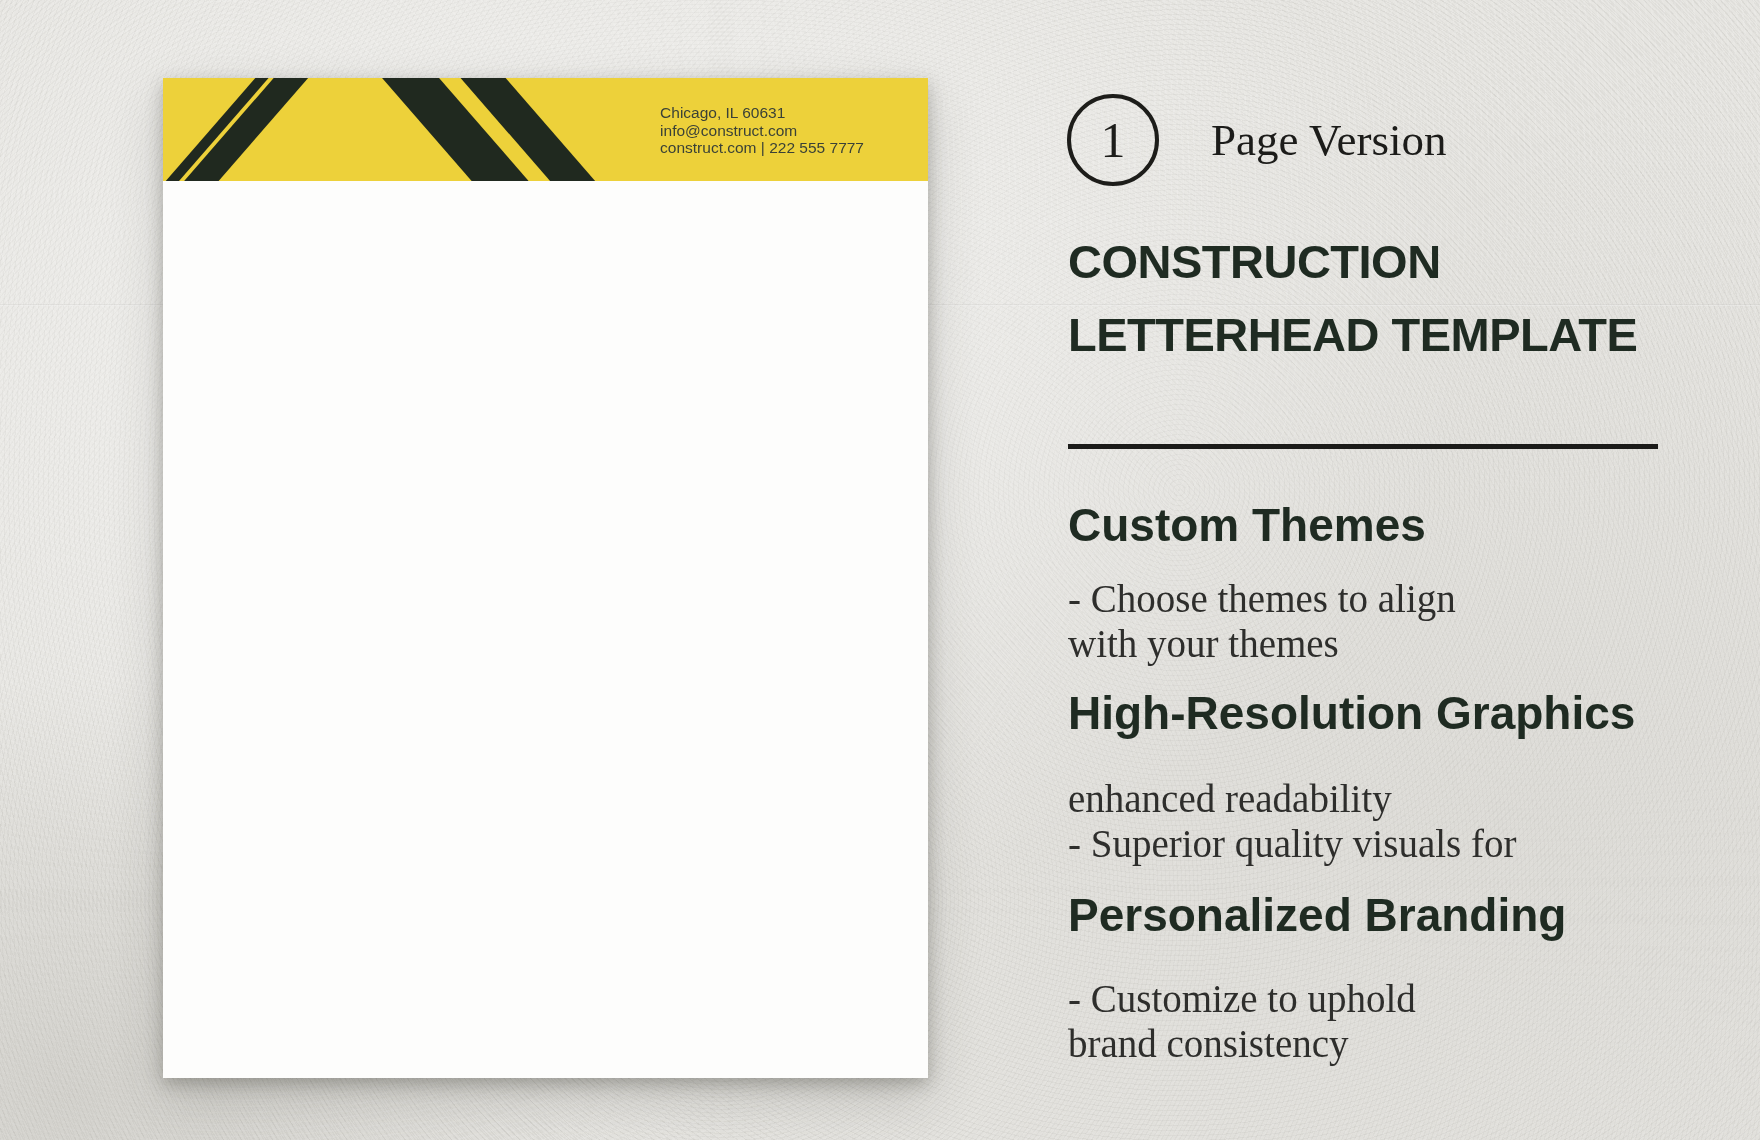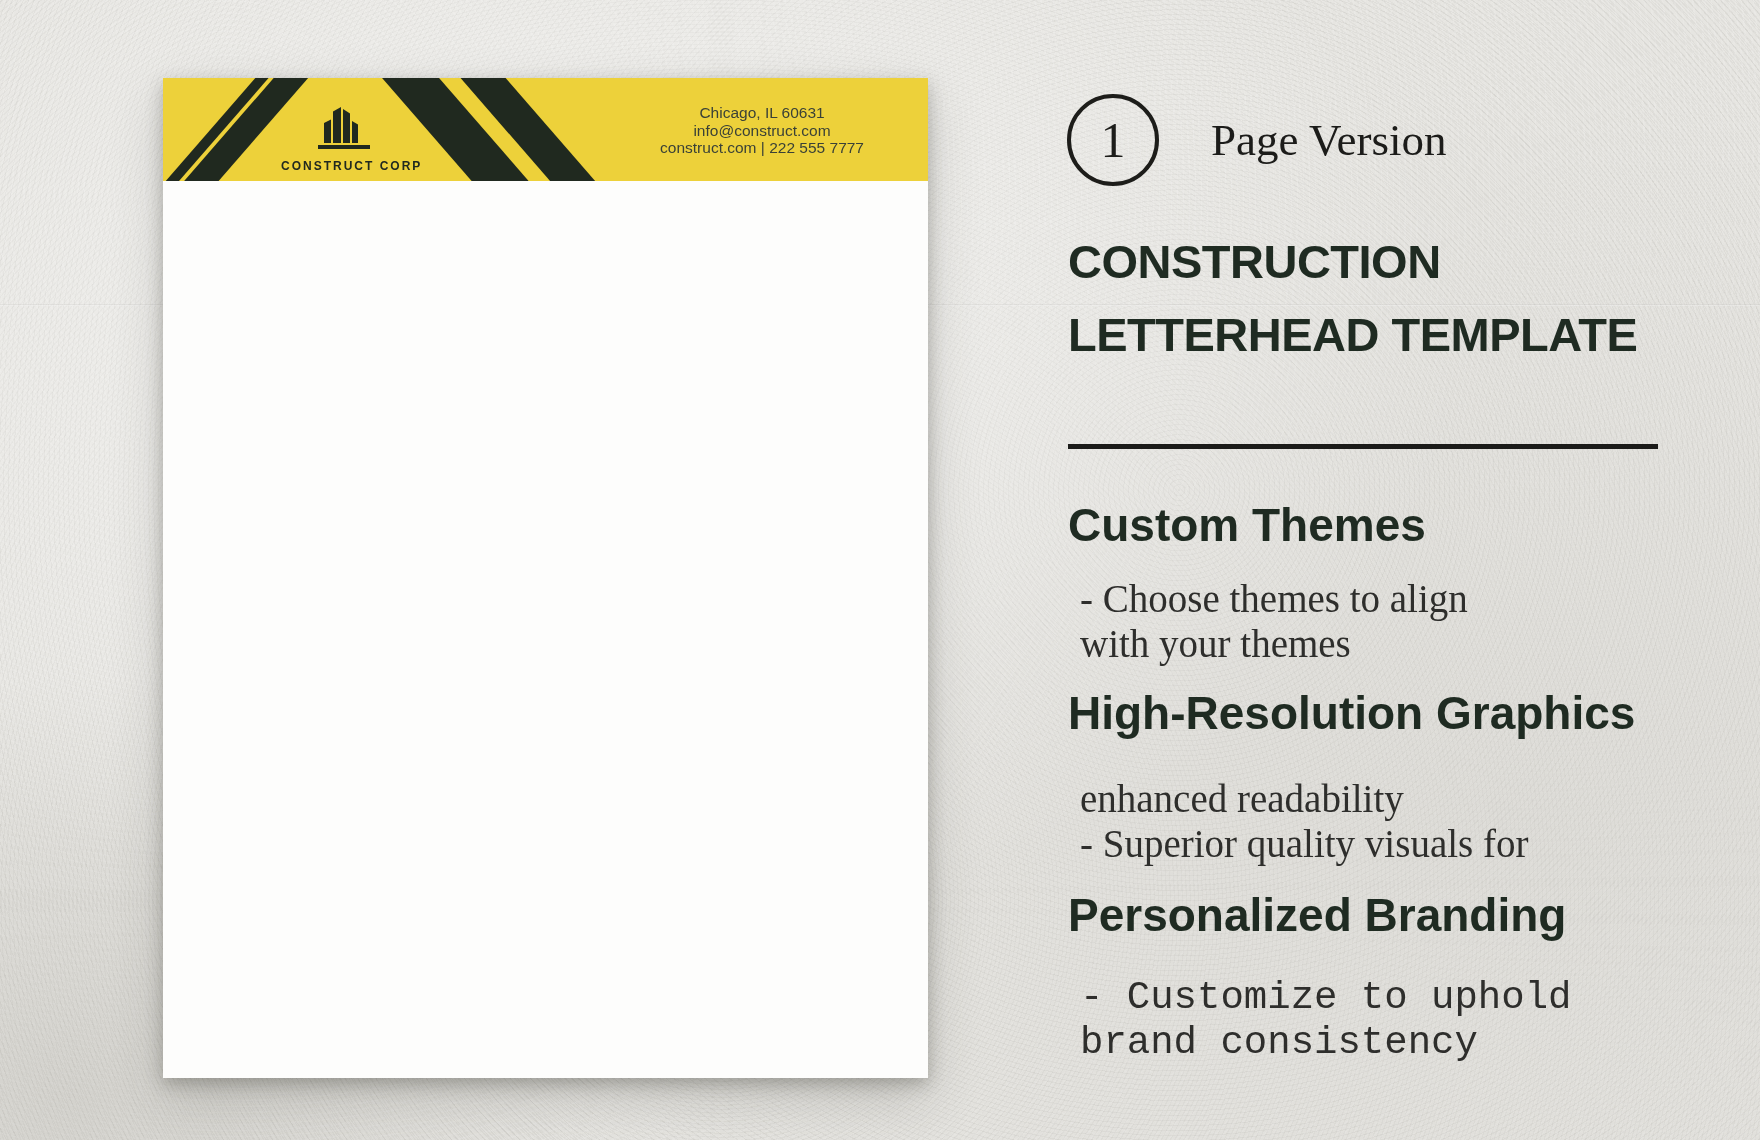--- a/index.html
+++ b/index.html
@@ -47,21 +47,21 @@
     text-align:center;color:#20291f;
   }
   .logo svg{display:block;margin:0 auto;}
   .logo-text{
     margin-top:5px;
     font-size:12px;font-weight:bold;letter-spacing:2px;
     color:#20291f;white-space:nowrap;
   }
   .contact{
     position:absolute;right:64px;top:26px;
-    text-align:center;color:#3a4137;
+    text-align:left;color:#3a4137;
     font-size:15.5px;line-height:17.5px;font-weight:500;
   }
   
   .info{position:absolute;left:1068px;top:0;width:620px;color:#1f2b22;}
   .badge{position:absolute;left:-1px;top:94px;display:flex;align-items:center;}
   .badge-circle{
     width:92px;height:92px;border:4px solid #1d1d1a;border-radius:50%;
     display:flex;align-items:center;justify-content:center;
     font-family:"Liberation Serif", serif;font-size:50px;color:#1d1d1a;
     box-sizing:border-box;
@@ -76,51 +76,39 @@
     letter-spacing:-0.5px;color:#1f2b22;
   }
   .rule{position:absolute;left:0;top:444px;width:590px;height:5px;background:#1b1b19;}
   .feature-h{
     position:absolute;left:0;
     font-size:46px;font-weight:800;line-height:58px;color:#1f2b22;white-space:nowrap;
   }
   .feature-p{
     position:absolute;left:0;
     font-family:"Liberation Serif", serif;
-    font-size:39px;line-height:45px;color:#2e2e2c;margin-left:12px;
+    font-size:39px;line-height:45px;color:#2e2e2c;
   }
   .f1h{top:484px;margin-top:12px;} .f1p{top:576px;}
   .f2h{top:684px;} .f2p{top:776px;}
-  .f3h{top:886px;} .f3p{top:976px;font-family:Liberation Mono, monospace;}
+  .f3h{top:886px;} .f3p{top:976px;}
 </style>
 </head>
 <body>
 
 <div class="scene">
   <div class="crease"></div>
 
   <div class="page">
     <div class="band">
       <div class="stripe l1"></div>
       <div class="stripe l2"></div>
       <div class="stripe r1"></div>
       <div class="stripe r2"></div>
 
-      <div class="logo">
-        <svg width="60" height="56" viewBox="0 0 60 56">
-          <g fill="#20291f">
-            <path d="M4 47 H56 V51 H4 Z"></path>
-            <path d="M10 25 L17 21.5 V45 H10 Z"></path>
-            <path d="M19 13.5 L27 9 V45 H19 Z"></path>
-            <path d="M29 11 L36 15.5 V45 H29 Z"></path>
-            <path d="M38 23 L44 26.5 V45 H38 Z"></path>
-          </g>
-        </svg>
-        <div class="logo-text">CONSTRUCT CORP</div>
-      </div>
 
       <div class="contact">
         <div>Chicago, IL 60631</div>
         <div>info@construct.com</div>
         <div>construct.com | 222 555 7777</div>
       </div>
     </div>
     <div></div>
   </div>
 

